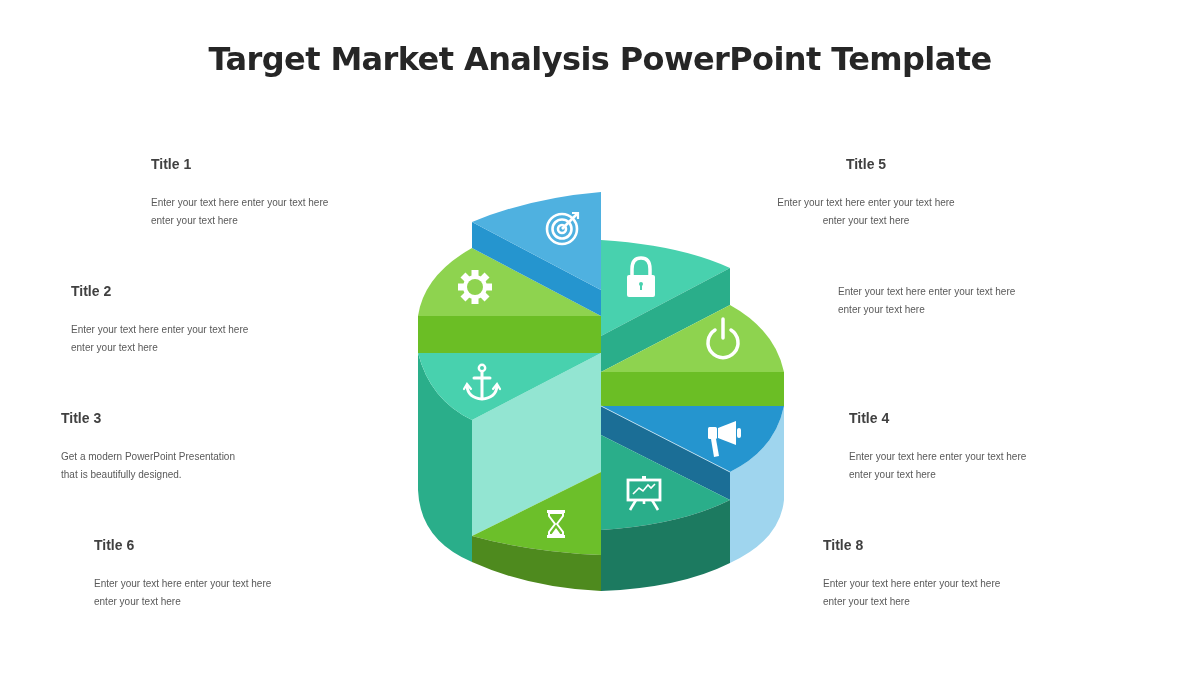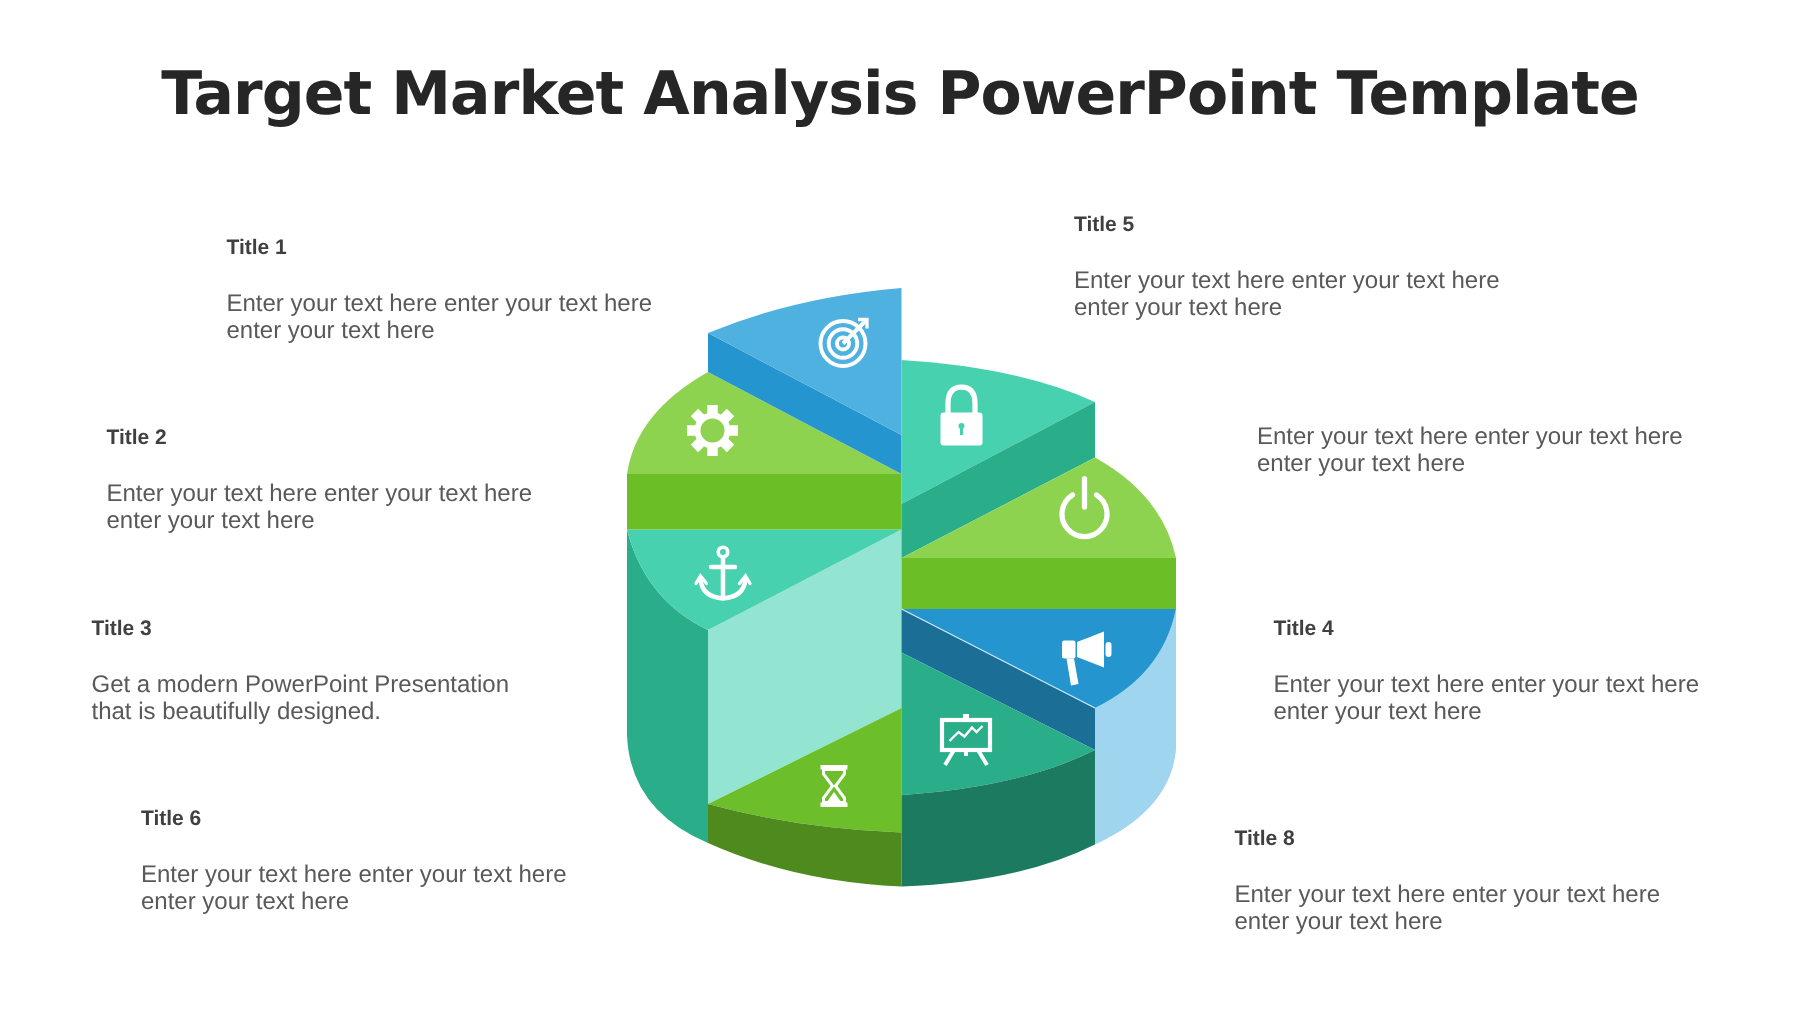--- a/index.html
+++ b/index.html
@@ -2,26 +2,26 @@
 <html><head>
 <meta charset="utf-8">
 <style>
   html, body { margin: 0; padding: 0; }
   body {
     width: 1200px; height: 675px; background: #ffffff; position: relative; overflow: hidden;
     font-family: "Liberation Sans", sans-serif;
   }
   .title {
     position: absolute; left: 0; right: 0; top: 40px; text-align: center;
-    font-family: "DejaVu Sans", sans-serif; font-weight: bold; font-size: 40px;
+    font-family: "DejaVu Sans", sans-serif; font-weight: bold; font-size: 32px;
     color: #262626; letter-spacing: -0.6px;
   }
   .block { position: absolute; width: 300px; }
   .block .h { font-family: "Liberation Sans", sans-serif; font-weight: bold; font-size: 14px; color: #404040; margin: 0 0 22px 0; }
-  .block .p { font-family: "Liberation Sans", sans-serif; font-size: 16px; color: #595959; line-height: 18px; white-space: pre-line; }
+  .block .p { font-family: "Liberation Sans", sans-serif; font-size: 10px; color: #595959; line-height: 18px; white-space: pre-line; }
   #diagram { position: absolute; left: 0; top: 0; }
 </style>
 </head>
 <body>
 
 <div class="title">Target Market Analysis PowerPoint Template</div>
 
 <div class="block" style="left:151px; top:156px;">
   <div class="h">Title  1</div>
   <div class="p">Enter your text here enter your text here
@@ -35,35 +35,35 @@
 <div class="block" style="left:61px; top:410px;">
   <div class="h">Title 3</div>
   <div class="p">Get a modern PowerPoint  Presentation
 that is beautifully designed.</div>
 </div>
 <div class="block" style="left:94px; top:537px;">
   <div class="h">Title 6</div>
   <div class="p">Enter your text here enter your text here
 enter your text here</div>
 </div>
-<div class="block" style="left:716px; top:141px;">
+<div class="block" style="left:716px; top:156px;text-align:center;">
   <div class="h">Title 5</div>
   <div class="p">Enter your text here enter your text here
 enter your text here</div>
 </div>
 <div class="block" style="left:838px; top:283px;">
   <div class="p">Enter your text here enter your text here
 enter your text here</div>
 </div>
 <div class="block" style="left:849px; top:410px;">
   <div class="h">Title 4</div>
   <div class="p">Enter your text here enter your text here
 enter your text here</div>
 </div>
-<div class="block" style="left:823px; top:550px;">
+<div class="block" style="left:823px; top:537px;">
   <div class="h">Title 8</div>
   <div class="p">Enter your text here enter your text here
 enter your text here</div>
 </div>
 
 <svg id="diagram" width="1200" height="675" viewBox="0 0 1200 675">
 
   <g>
 
     <path d="M418,353 L418,490 Q420,540 472,562 L472,420 Q430,400 418,353 Z" fill="#2AAE8A"></path>

